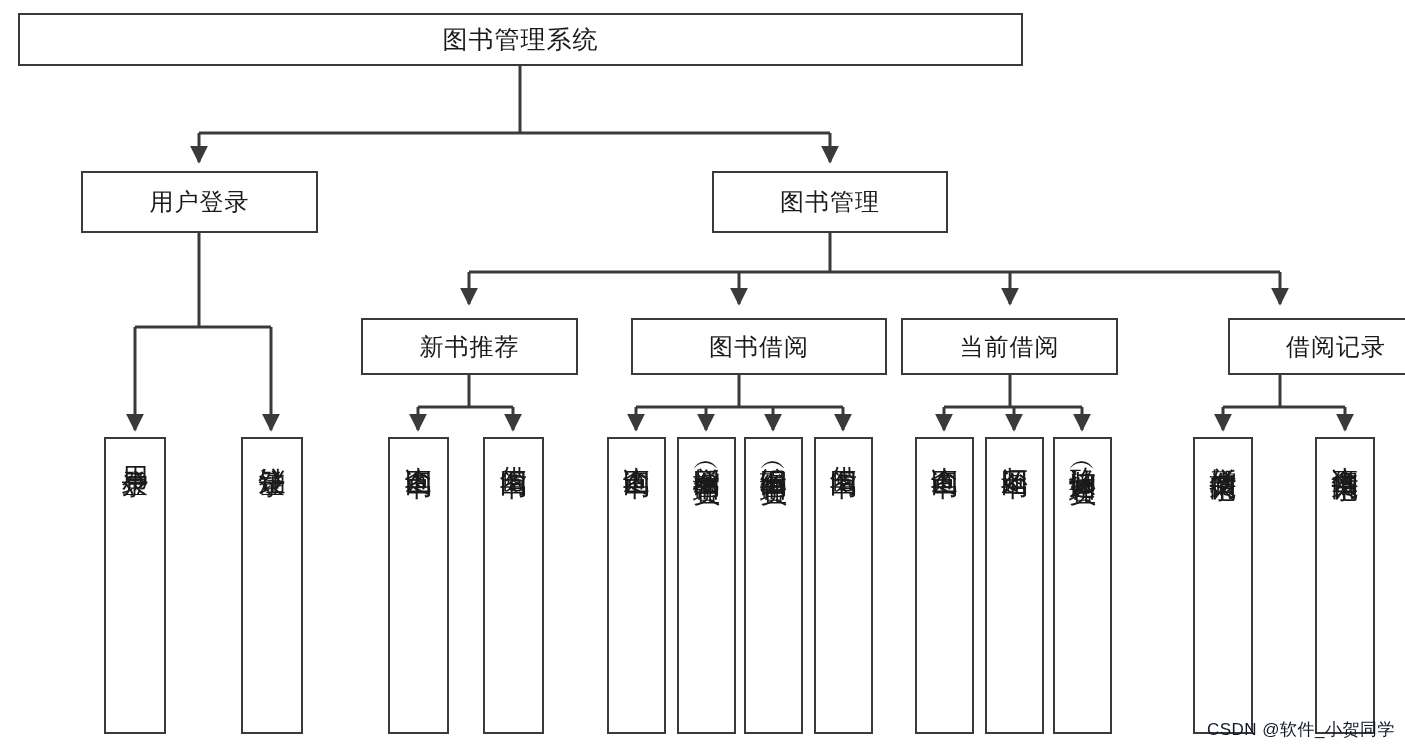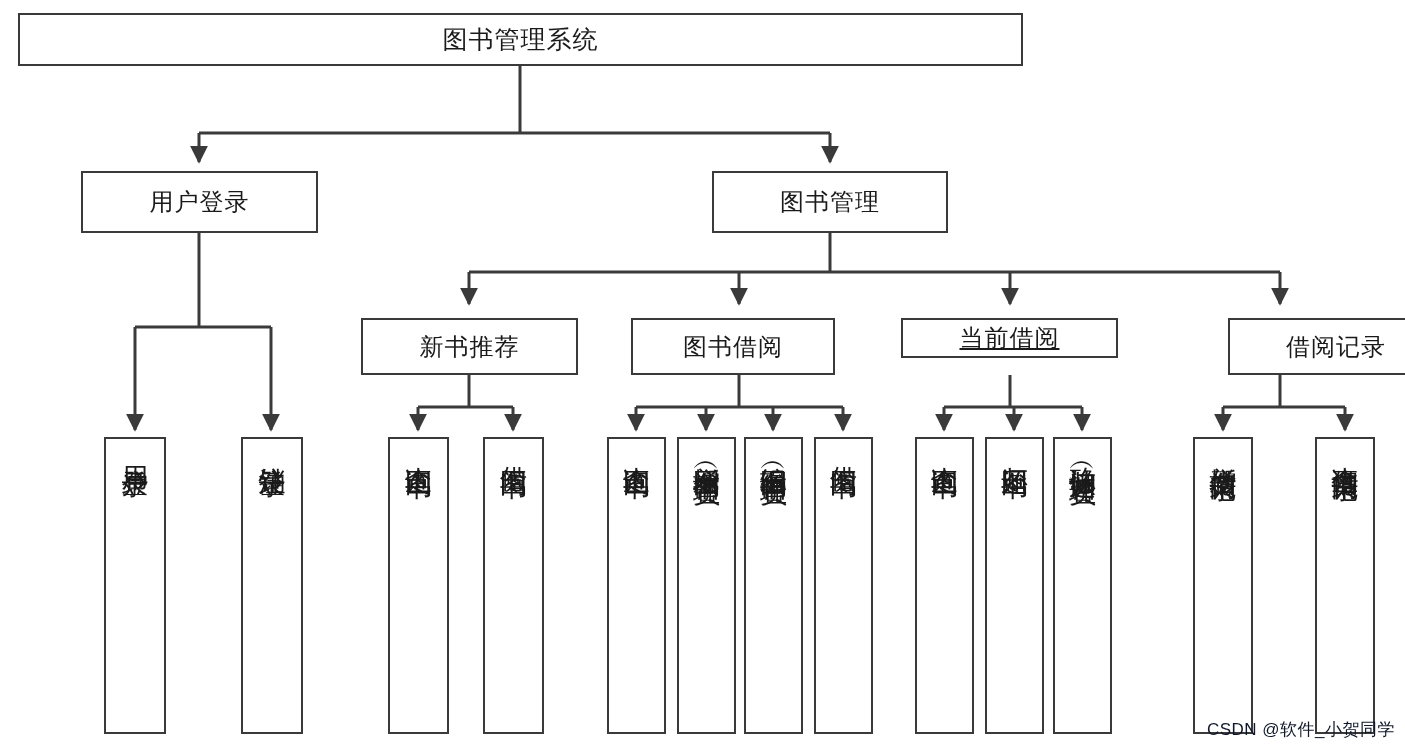--- a/index.html
+++ b/index.html
@@ -132,25 +132,25 @@
   </div>
 
   <div class="node node-h" style="left:361px; top:318px; width:217px; height:57px;">
     <span class="label">新书推荐</span>
   </div>
 
   <div class="node node-h" style="left:712px; top:171px; width:236px; height:62px;">
     <span class="label">图书管理</span>
   </div>
 
-  <div class="node node-h" style="left:631px; top:318px; width:204px; height:57px;">
+  <div class="node node-h" style="left:631px; top:318px; width:256px; height:57px;">
     <span class="label">图书借阅</span>
   </div>
 
-  <div class="node node-h" style="left:901px; top:318px; width:217px; height:40px;text-decoration:underline;">
+  <div class="node node-h" style="left:901px; top:318px; width:217px; height:57px;">
     <span class="label">当前借阅</span>
   </div>
 
   <div class="node node-h" style="left:1228px; top:318px; width:216px; height:57px;">
     <span class="label">借阅记录</span>
   </div>
 
   <div class="node node-v" style="left:104px; top:437px; width:62px; height:297px;">
     <span class="label">用户登录</span>
   </div>

